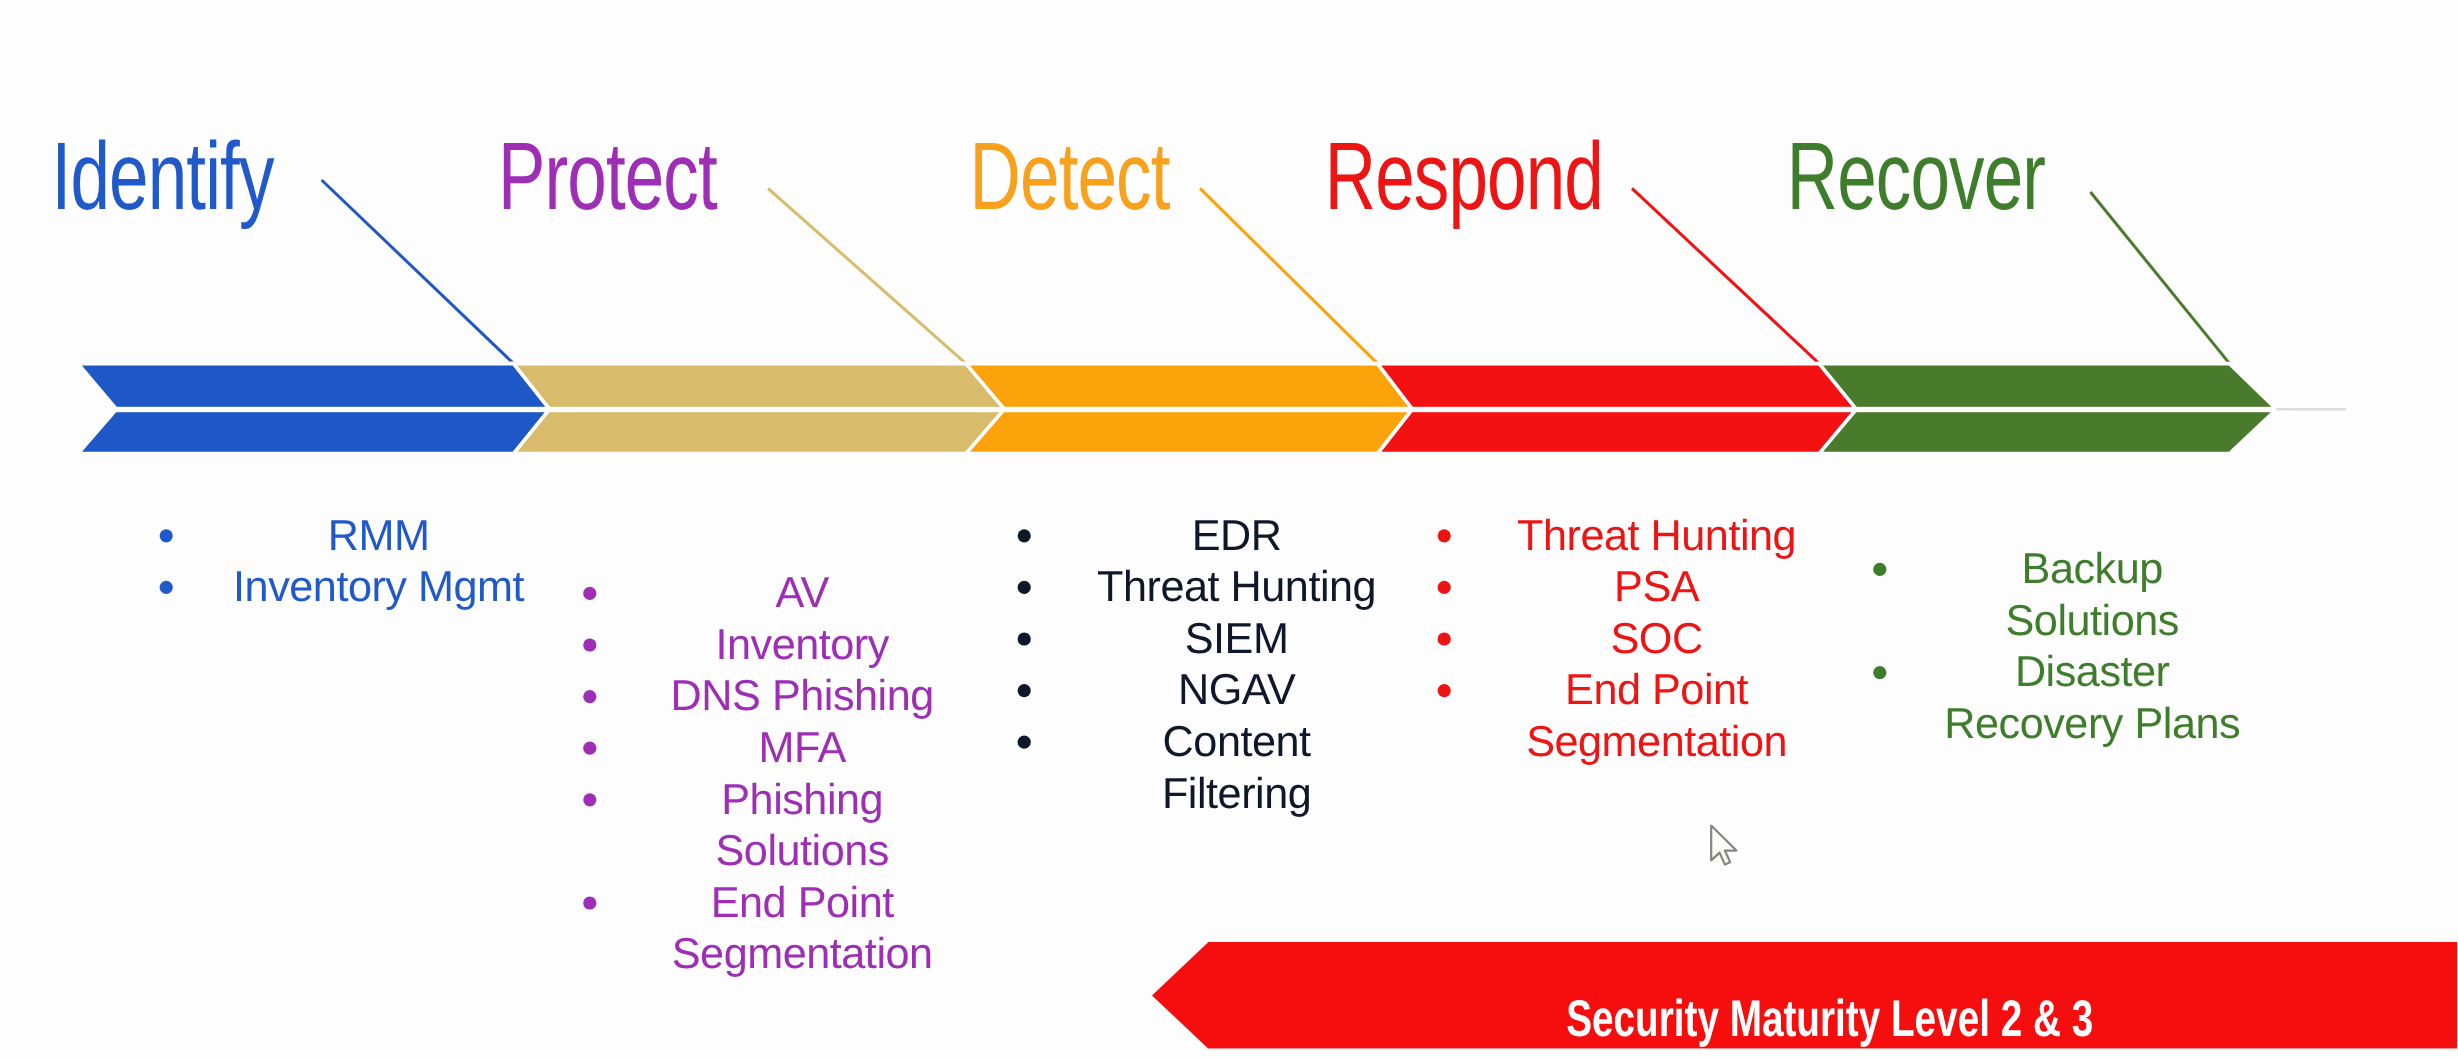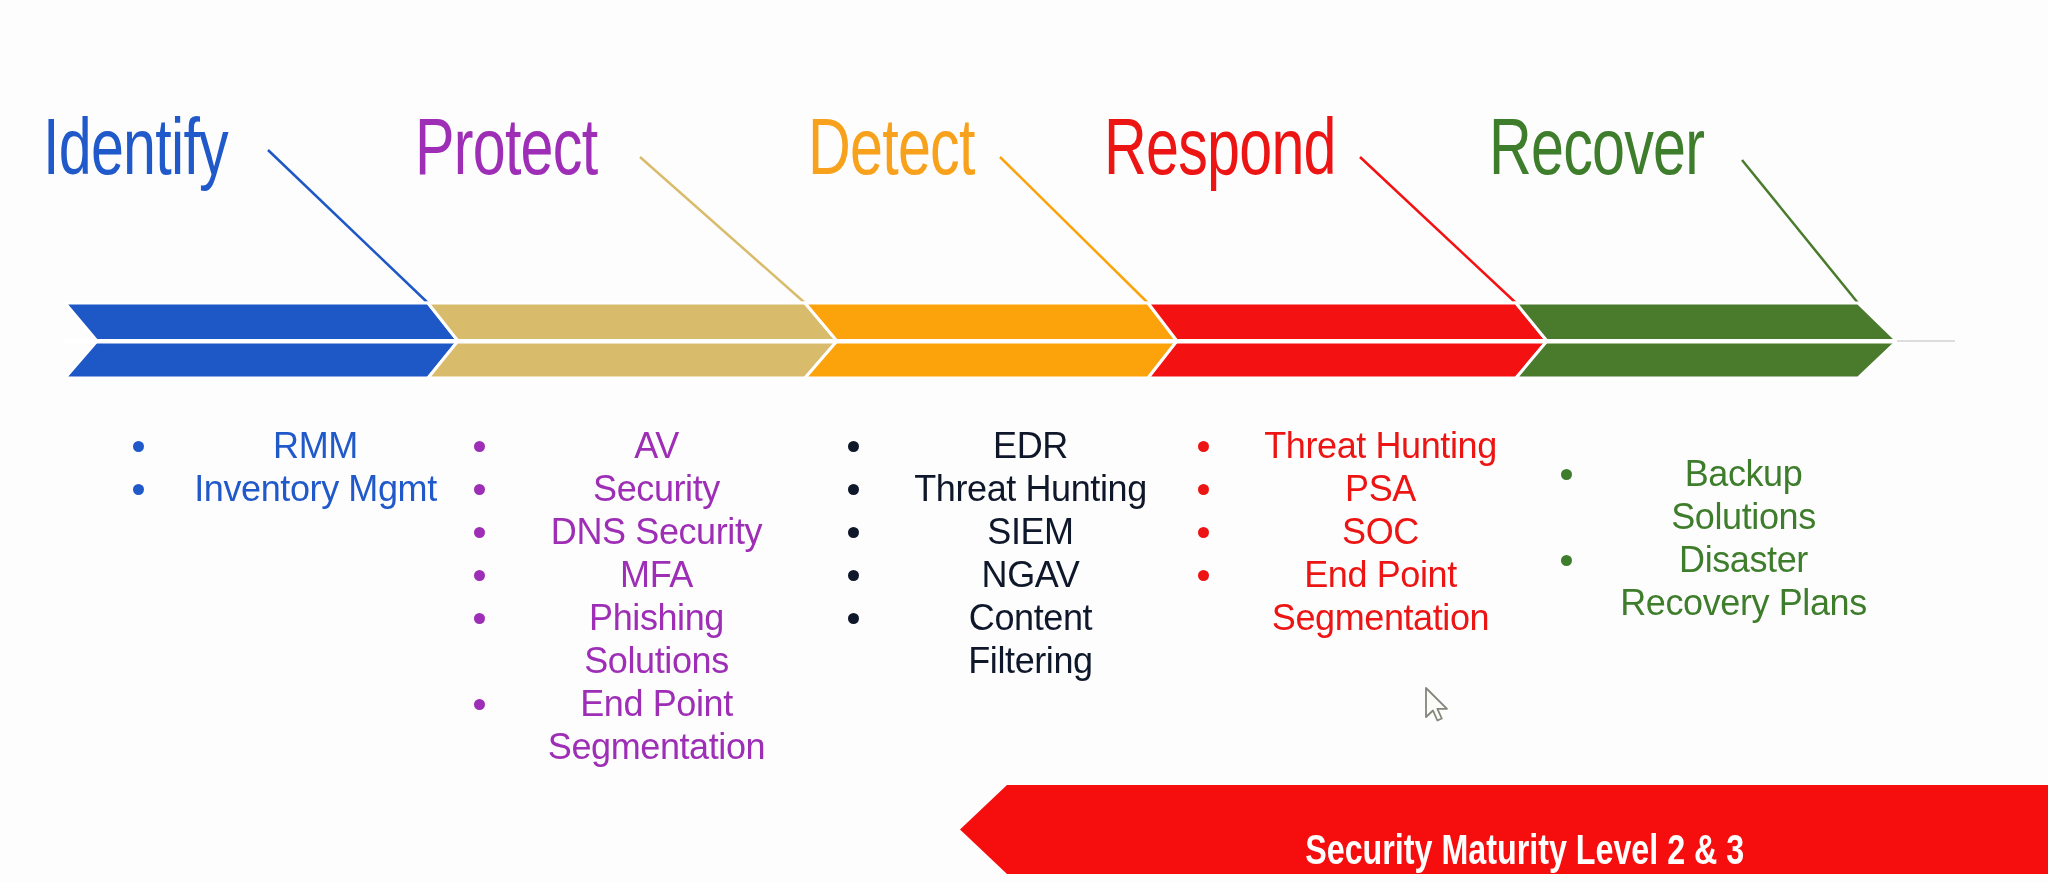--- a/index.html
+++ b/index.html
@@ -46,21 +46,21 @@
     white-space:pre-line;
   }
   .phase-list li::before{
     content:"";
     position:absolute;
     left:6px;top:17px;
     width:11px;height:11px;
     border-radius:50%;
     background:currentColor;
   }
-  .l1{left:127px;} .l2{left:468px;} .l3{left:842px;} .l4{left:1192px;} .l5{left:1555px;margin-top:28px;}
+  .l1{left:127px;} .l2{left:480px;margin-top:48px;} .l3{left:842px;} .l4{left:1192px;} .l5{left:1555px;margin-top:28px;}
 
   
   #banner{
     position:absolute;
     left:960px;top:785px;
     width:1088px;height:89px;
     clip-path:polygon(47px 0, 100% 0, 100% 100%, 47px 100%, 0 50%);
     display:flex;align-items:flex-end;justify-content:center;
     padding-left:42px;box-sizing:border-box;
   }
@@ -104,22 +104,22 @@
     <line x1="1897" y1="341" x2="1955" y2="341" stroke="#dddddd" stroke-width="2"></line>
   </svg>
 
   <ul class="phase-list l1" style="color: rgb(32, 89, 201);">
     <li>RMM</li>
     <li>Inventory Mgmt</li>
   </ul>
 
   <ul class="phase-list l2" style="color: rgb(157, 46, 181);">
     <li>AV</li>
-    <li>Security</li>
-    <li>DNS Security</li>
+    <li>Inventory</li>
+    <li>DNS Phishing</li>
     <li>MFA</li>
     <li>Phishing Solutions</li>
     <li>End Point
 Segmentation</li>
   </ul>
 
   <ul class="phase-list l3" style="color: #0f172a;">
     <li>EDR</li>
     <li>Threat Hunting</li>
     <li>SIEM</li>

